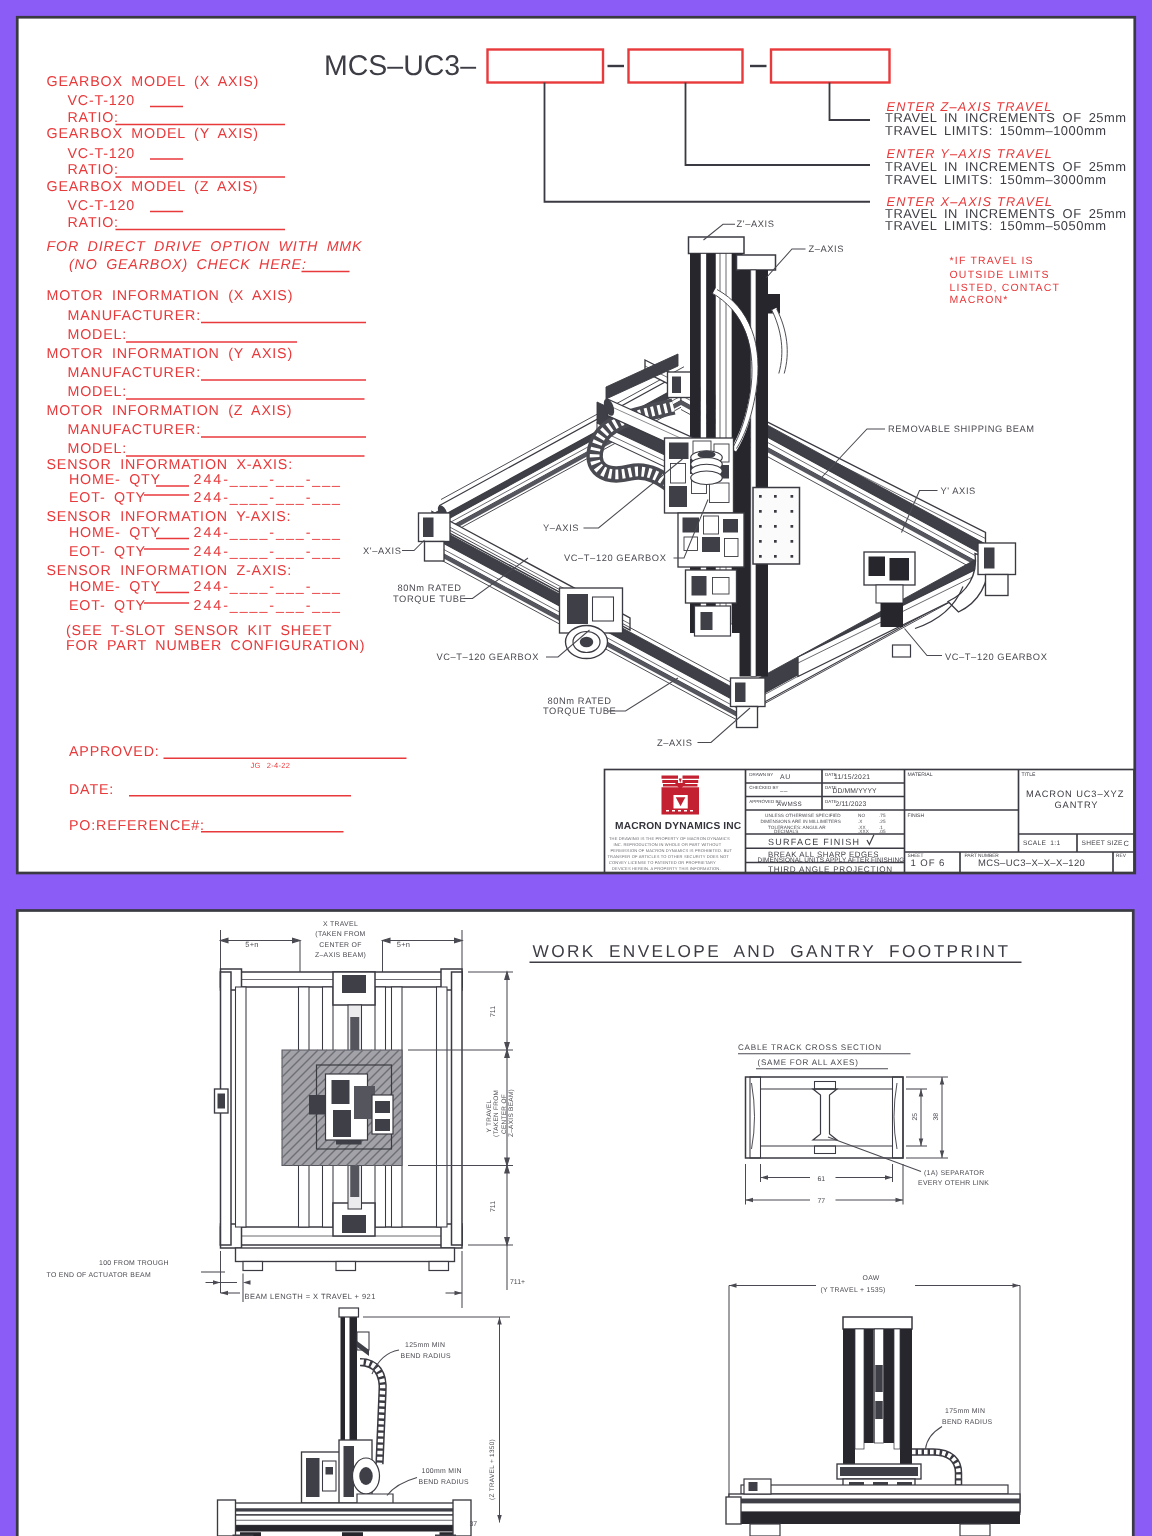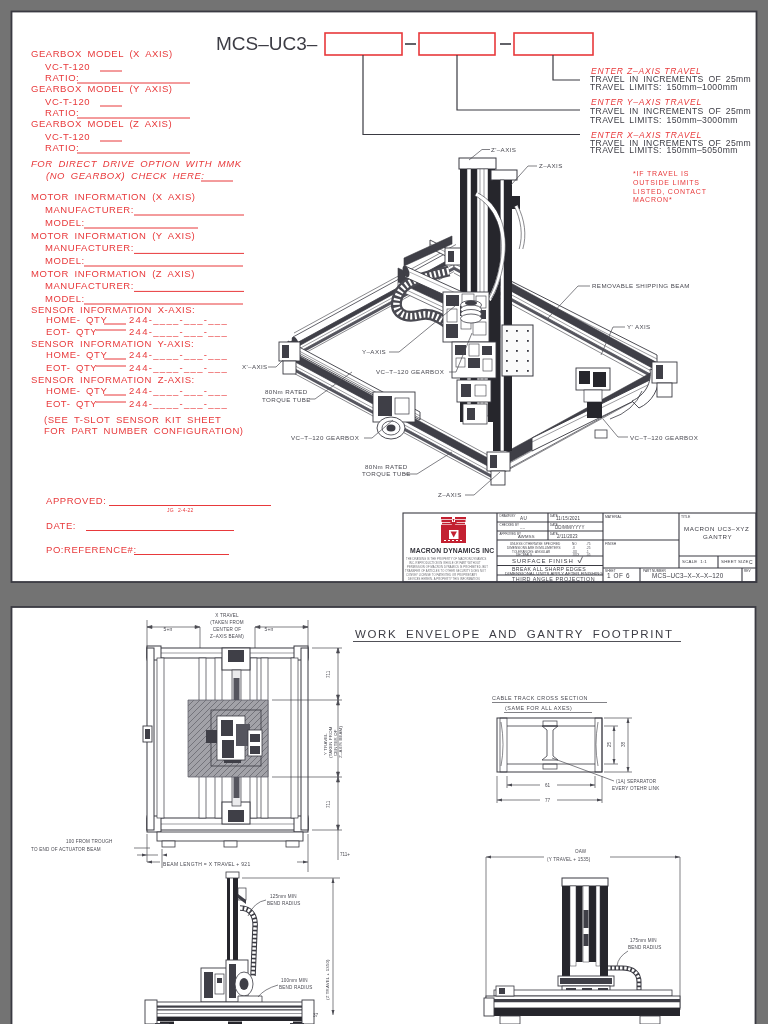--- a/index.html
+++ b/index.html
@@ -1,16 +1,16 @@
 <!DOCTYPE html>
 <html><head>
 <meta charset="utf-8">
 <style>
   html,body{margin:0;padding:0;background:#ffffff;}
-  #canvas{position:relative;width:768px;height:1024px;overflow:hidden;background:#737373;
+  #canvas{position:relative;width:768px;height:1024px;overflow:hidden;background:#8b5cf6;
           font-family:"Liberation Sans", sans-serif;}
   svg{position:absolute;left:0;top:0;}
   text{font-family:"Liberation Sans", sans-serif;}
   .red{fill:#e8393b;}
   .lbl{font-size:6px;letter-spacing:0.4px;fill:#4a4a52;}
 </style>
 </head>
 <body>
 <div id="canvas">
 

